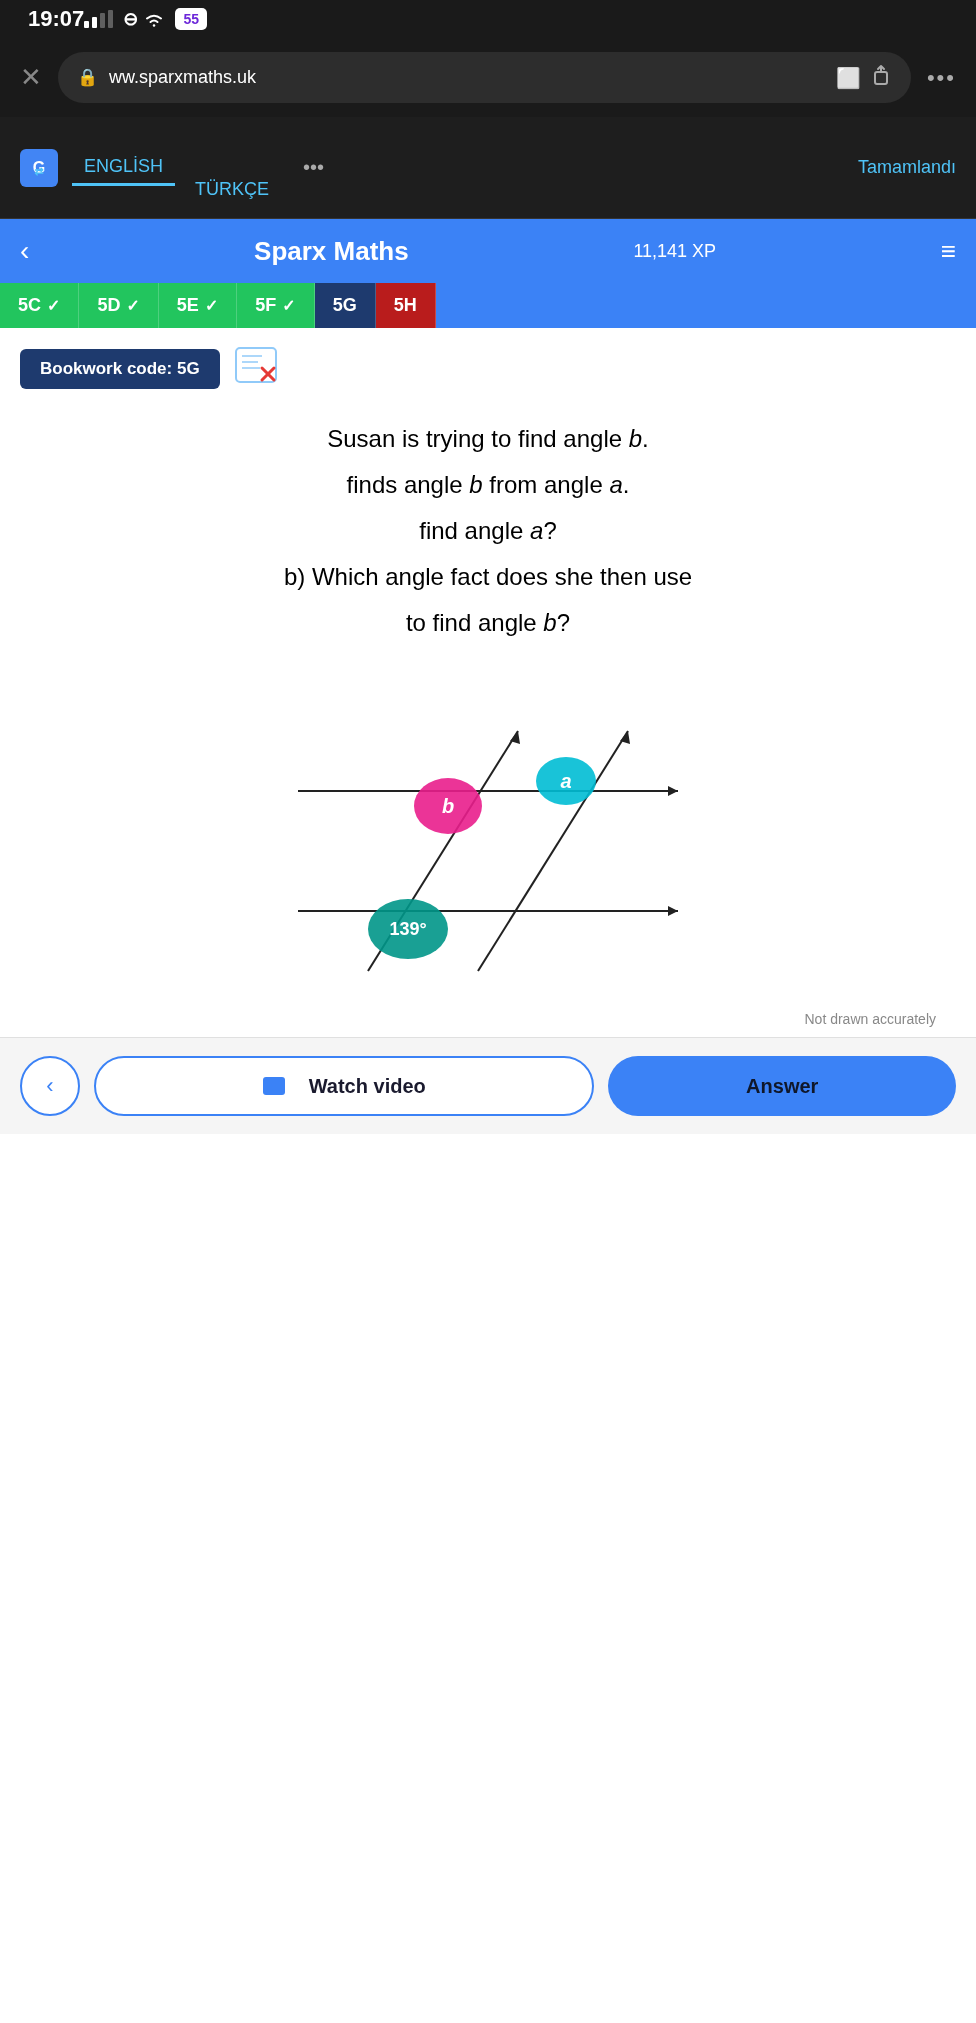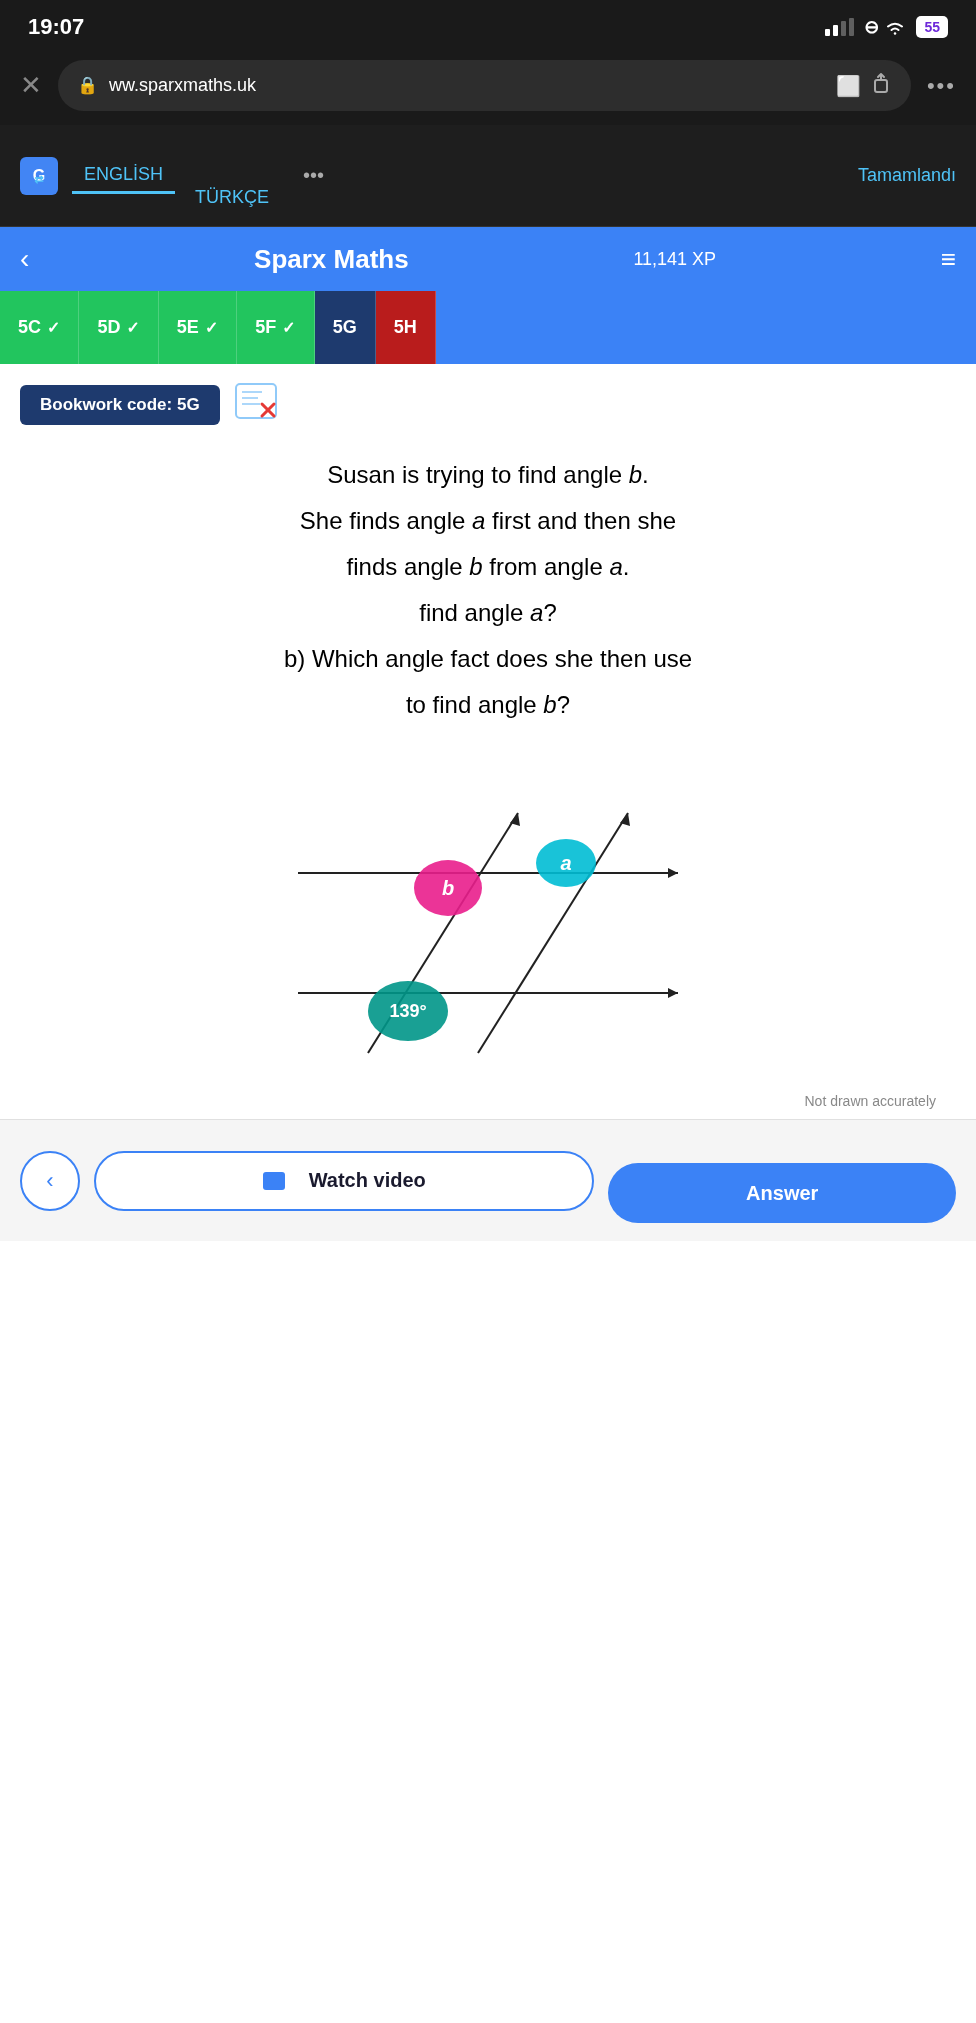--- a/index.html
+++ b/index.html
@@ -9,23 +9,23 @@
       min-height: 2023px;
       background: #000;
       font-family: -apple-system, BlinkMacSystemFont, 'Segoe UI', sans-serif;
       overflow-x: hidden;
     }
 
     
     .status-bar {
       background: #1a1a1a;
       display: flex;
-      justify-content: space-between;
-      align-items: center;
-      padding: 14px 28px 10px;
+      justify-content: flex-start;
+      align-items: center;
+      padding: 6px 28px 10px;
       color: #fff;
       font-size: 22px;
       font-weight: 600;
     }
     .status-right {
       display: flex;
       align-items: center;
       gap: 10px;
     }
     .signal-bars {
@@ -182,21 +182,21 @@
 
     
     .chapter-tabs {
       background: #3b82f6;
       display: flex;
       overflow-x: auto;
       scrollbar-width: none;
     }
     .chapter-tabs::-webkit-scrollbar { display: none; }
     .chapter-tab {
-      padding: 26px 18px;
+      padding: 12px 18px;
       font-size: 18px;
       font-weight: 700;
       color: #fff;
       background: #22c55e;
       white-space: nowrap;
       display: flex;
       align-items: center;
       gap: 6px;
       border-right: 1px solid rgba(255,255,255,0.2);
       flex-shrink: 0;
@@ -309,26 +309,25 @@
       height: 18px;
       background: #3b82f6;
       border-radius: 3px;
       display: inline-block;
     }
     .answer-btn {
       flex: 0.7;
       height: 60px;
       border-radius: 40px;
       background: #3b82f6;
-      color: #ffffff;
+      color: #0f172a;
       font-size: 20px;
       font-weight: 700;
       border: none;
       cursor: pointer;
-      margin-top: 25px;
     }
   </style>
 </head>
 <body>
 
 <div class="status-bar">
   <span>19:07</span>
   <div class="status-right">
     <div class="signal-bars">
       <span></span>
@@ -422,23 +421,20 @@
         <line x1="40" y1="22" x2="28" y2="34" stroke="#e53935" stroke-width="3" stroke-linecap="round"></line>
       </svg>
     </span>
   </div>
 
   <div class="question-area">
     <p class="question-text">
       Susan is trying to find angle <span class="italic">b</span>.
     </p>
     <p class="question-text">
-      She finds angle <span class="italic">a</span> first and then she
-    </p>
-    <p class="question-text">
       finds angle <span class="italic">b</span> from angle <span class="italic">a</span>.
     </p>
     <p class="question-text">
       find angle <span class="italic">a</span>?
     </p>
     <p class="question-text">
       b) Which angle fact does she then use
     </p>
     <p class="question-text">
       to find angle <span class="italic">b</span>?

